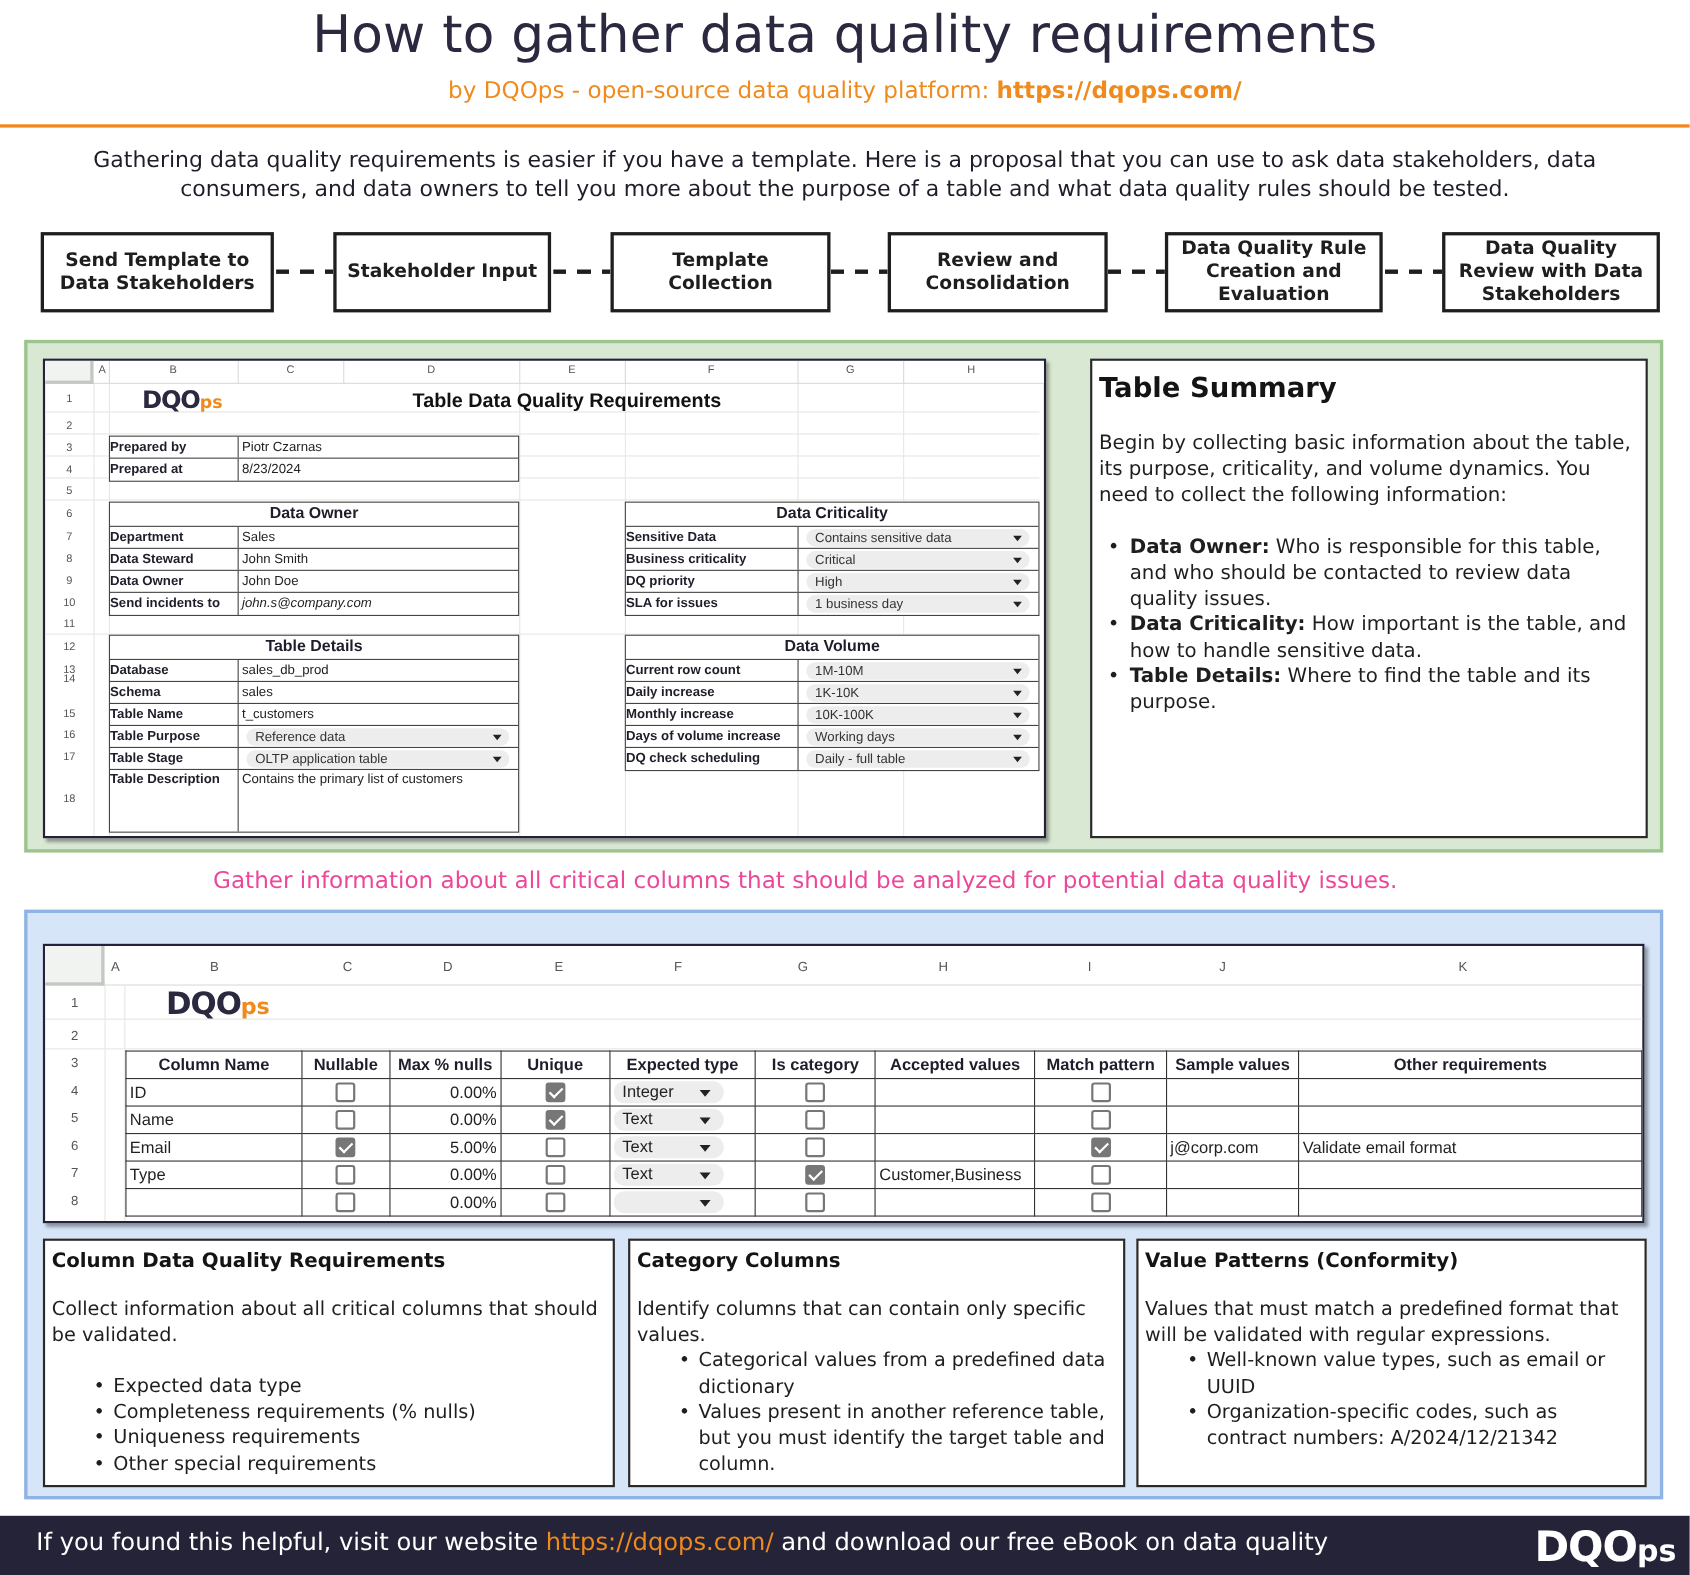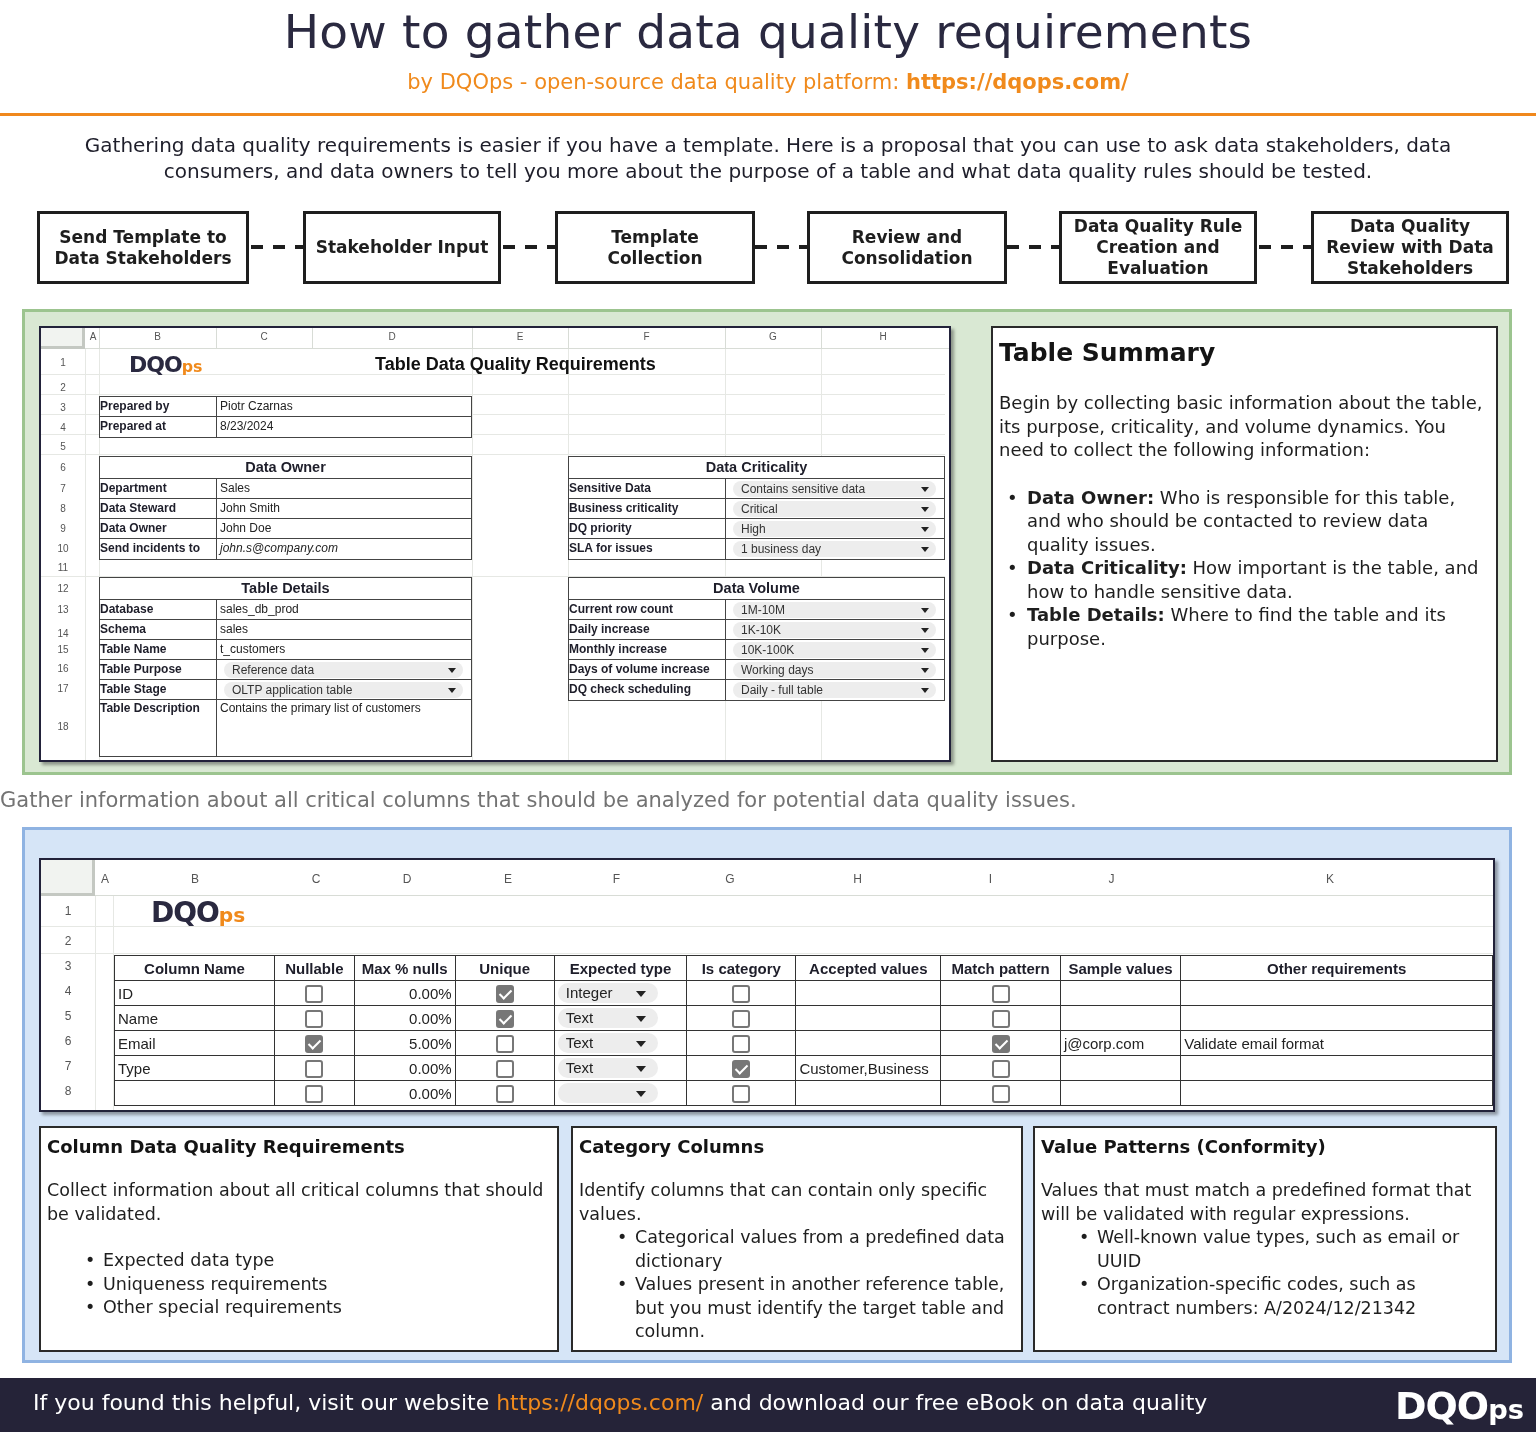--- a/index.html
+++ b/index.html
@@ -58,21 +58,21 @@
   .dd { position: absolute; top: 2px; left: 7px; right: 8px; height: 16px; background: #ededed; border-radius: 8px; font-size: 12px; line-height: 16px; padding-left: 8px; color: #333; }
   .dd .arrow { position: absolute; right: 7px; top: 6px; width: 0; height: 0; border-left: 4px solid transparent; border-right: 4px solid transparent; border-top: 5px solid #222; }
 
   .summary-box { position: absolute; top: 14px; left: 966px; width: 507px; height: 436px; background: #fff; border: 2px solid #2a2a2a; padding: 8px 6px; }
   .summary-box h2 { font-size: 25px; font-weight: bold; color: #141414; margin-bottom: 24px; margin-top: 2px; }
   .summary-box p { font-size: 18px; line-height: 23.5px; color: #1e1e1e; }
   .summary-box ul { list-style: none; margin-top: 24px; }
   .summary-box li { position: relative; padding-left: 28px; font-size: 18px; line-height: 23.5px; color: #1e1e1e; }
   .summary-box li::before { content: "•"; position: absolute; left: 8px; top: 0; }
 
-  .gather { position: absolute; top: 788px; left: 0; width: 1464px; text-align: left; font-size: 21px; color: #737373; }
+  .gather { position: absolute; top: 788px; left: 0; width: 1464px; text-align: center; font-size: 21px; color: #ec4899; }
 
   
   .blue-frame { position: absolute; top: 827px; left: 22px; width: 1490px; height: 536px; background: #d6e5f7; border: 3px solid #8fb3e2; }
   .sheet2 { top: 28px; left: 14px; width: 1456px; height: 254px; }
   .ctable { position: absolute; top: 95px; left: 73px; border-collapse: collapse; font-family: "Liberation Sans", sans-serif; font-size: 15px; }
   .ctable th { border: 1.5px solid #333; font-weight: bold; height: 25px; padding: 0 3px; font-size: 15px; }
   .ctable td { border: 1.5px solid #333; height: 25px; padding: 0 3px; color: #222; }
   .cb { display: inline-block; width: 18px; height: 18px; border: 2px solid #777; border-radius: 3px; vertical-align: middle; background: #fff; }
   .cb.on { background: #777; position: relative; }
   .cb.on::after { content: ""; position: absolute; left: 4px; top: 0px; width: 5px; height: 10px; border-right: 2px solid #fff; border-bottom: 2px solid #fff; transform: rotate(45deg); }
@@ -144,21 +144,21 @@
     <div class="rowhdr" style="top:94px">4</div>
     <div class="rowhdr" style="top:113px">5</div>
     <div class="rowhdr" style="top:134px">6</div>
     <div class="rowhdr" style="top:155px">7</div>
     <div class="rowhdr" style="top:175px">8</div>
     <div class="rowhdr" style="top:195px">9</div>
     <div class="rowhdr" style="top:215px">10</div>
     <div class="rowhdr" style="top:234px">11</div>
     <div class="rowhdr" style="top:255px">12</div>
     <div class="rowhdr" style="top:276px">13</div>
-    <div class="rowhdr" style="top:300px">14</div>
+    <div class="rowhdr" style="top:284px">14</div>
     <div class="rowhdr" style="top:316px">15</div>
     <div class="rowhdr" style="top:335px">16</div>
     <div class="rowhdr" style="top:355px">17</div>
     <div class="rowhdr" style="top:393px">18</div>
 
     <div class="gridline-v" style="left:44px;height:420px"></div>
     <div class="gridline-v" style="left:58px;height:420px"></div>
     <div class="gridline-v" style="left:431px;height:420px"></div>
     <div class="gridline-v" style="left:527px;height:420px"></div>
     <div class="gridline-v" style="left:684px;height:420px"></div>
@@ -424,20 +424,21 @@
     </tbody>
       </table>
   </div>
 
   <div class="info-box" style="left:14px;width:520px">
     <h3>Column Data Quality Requirements</h3>
     <p>Collect information about all critical columns that should be validated.</p>
     <div class="gap"></div>
     <ul>
       <li>Expected data type</li>
+      <li>Completeness requirements (% nulls)</li>
       <li>Uniqueness requirements</li>
       <li>Other special requirements</li>
     </ul>
   </div>
   <div class="info-box" style="left:546px;width:452px">
     <h3>Category Columns</h3>
     <p>Identify columns that can contain only specific values.</p>
     <ul>
       <li>Categorical values from a predefined data dictionary</li>
       <li>Values present in another reference table, but you must identify the target table and column.</li>

